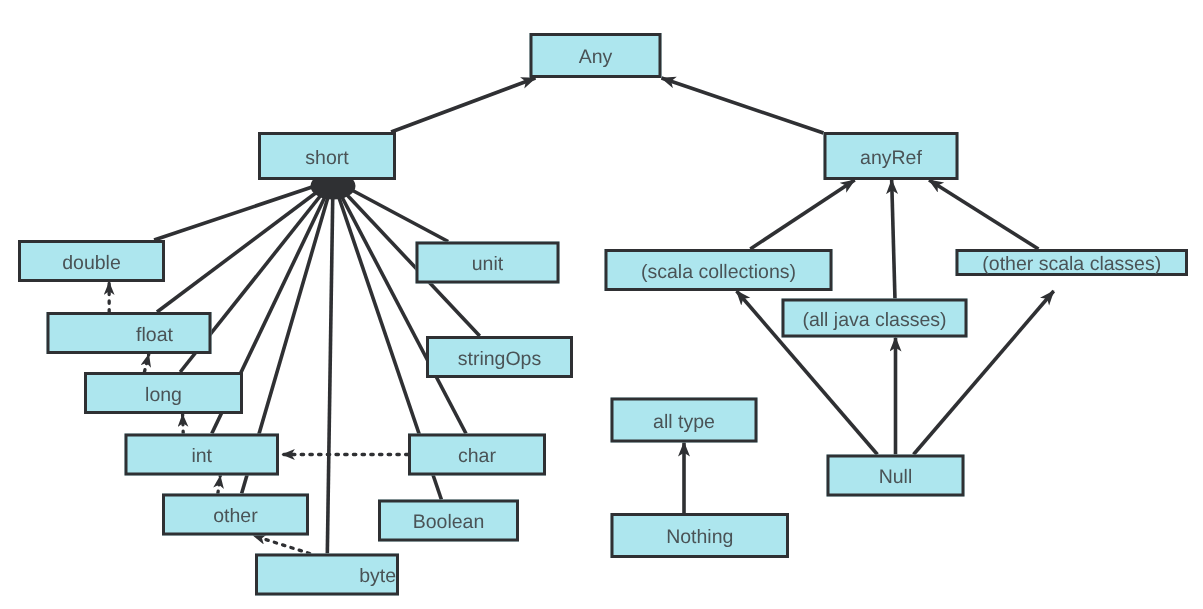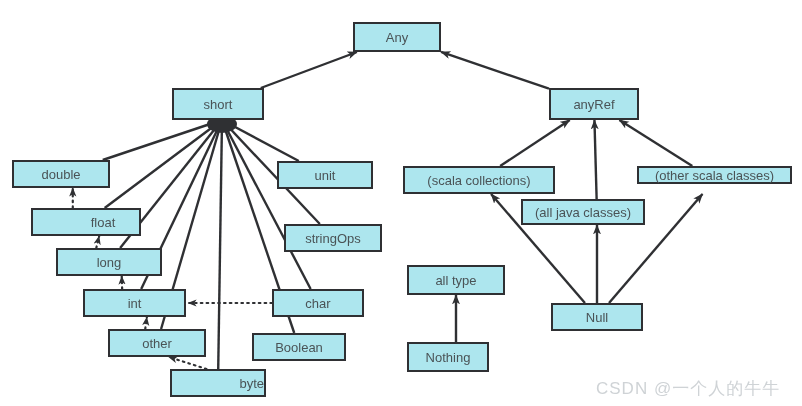--- a/index.html
+++ b/index.html
@@ -136,18 +136,17 @@
       </div>
       <div class="node" style="left: 637px; top: 166px; width: 155px; height: 18px; align-items: flex-end;">
         <span>(other scala classes)</span>
       </div>
       <div class="node" style="left: 407px; top: 265px; width: 98px; height: 30px;">
         <span>all type</span>
       </div>
       <div class="node" style="left: 551px; top: 303px; width: 92px; height: 28px;">
         <span>Null</span>
       </div>
-      <div class="node" style="left: 407px; top: 342px; width: 82px; height: 30px;">
+      <div class="node" style="left: 407px; top: 342px; width: 119px; height: 30px;">
         <span>Nothing</span>
       </div>
     </div>
-  <div class="watermark" style="left: 596px; top: 377px;">CSDN @一个人的牛牛</div>
 </div>
 
 </body></html>

